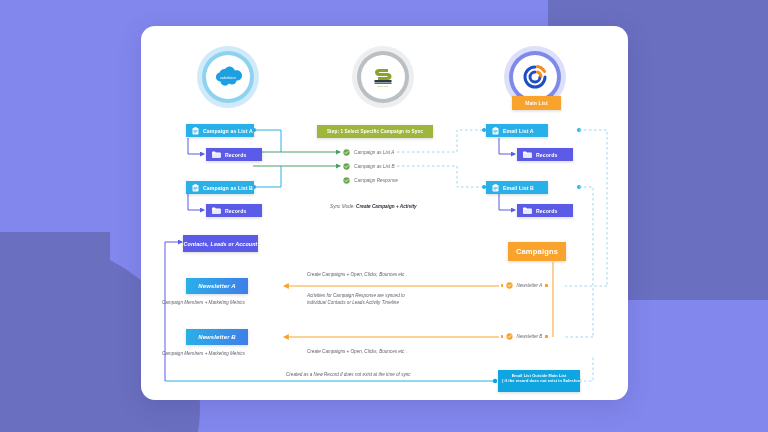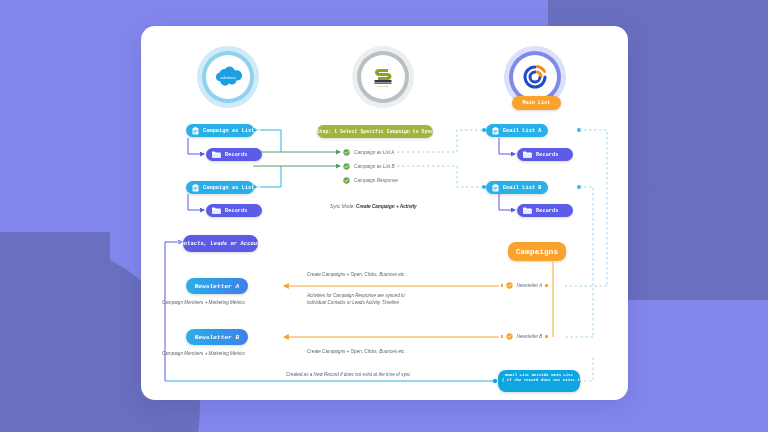--- a/index.html
+++ b/index.html
@@ -76,29 +76,28 @@
   
   #logo-cc { left: 363px; top: 20px; width: 62px; height: 62px; }
   #logo-cc .halo { background: #dde0fb; }
   #logo-cc .ring2 { position:absolute; left:5px; top:5px; width:52px; height:52px; border-radius:50%; background:#7f8ae8;}
   #logo-cc .logo-disc { left: 9px; top: 9px; width: 44px; height: 44px; }
 
   
   .node {
     position: absolute;
     display: flex; align-items: center; gap: 4px;
-    border-radius: 8px;
+    border-radius: 0;
     color: #fff;
     font-size: 5.2px;
     font-weight: 700;
     letter-spacing: .1px;
     white-space: nowrap;
     padding: 0 6px;
     box-shadow: 0 1px 3px rgba(0,0,0,.16);
-    font-family: Liberation Mono, monospace;
   }
   .node.blue  { background: #2ab0e8; }
   .node.indigo{ background: #5b5be8; }
   .node.orange{ background: #f9a32c; justify-content:center; }
   .node.green { background: #9fb63c; justify-content:center; }
   .node.ccblue{ background: #0fa5e0; justify-content:center; text-align:center; line-height:1.35; padding:3px 4px; }
   .node.gradblue{
     background: linear-gradient(100deg,#2ab0e8 0%, #3f7ee8 100%);
     justify-content: center; font-style: italic; font-size: 6px;
   }

